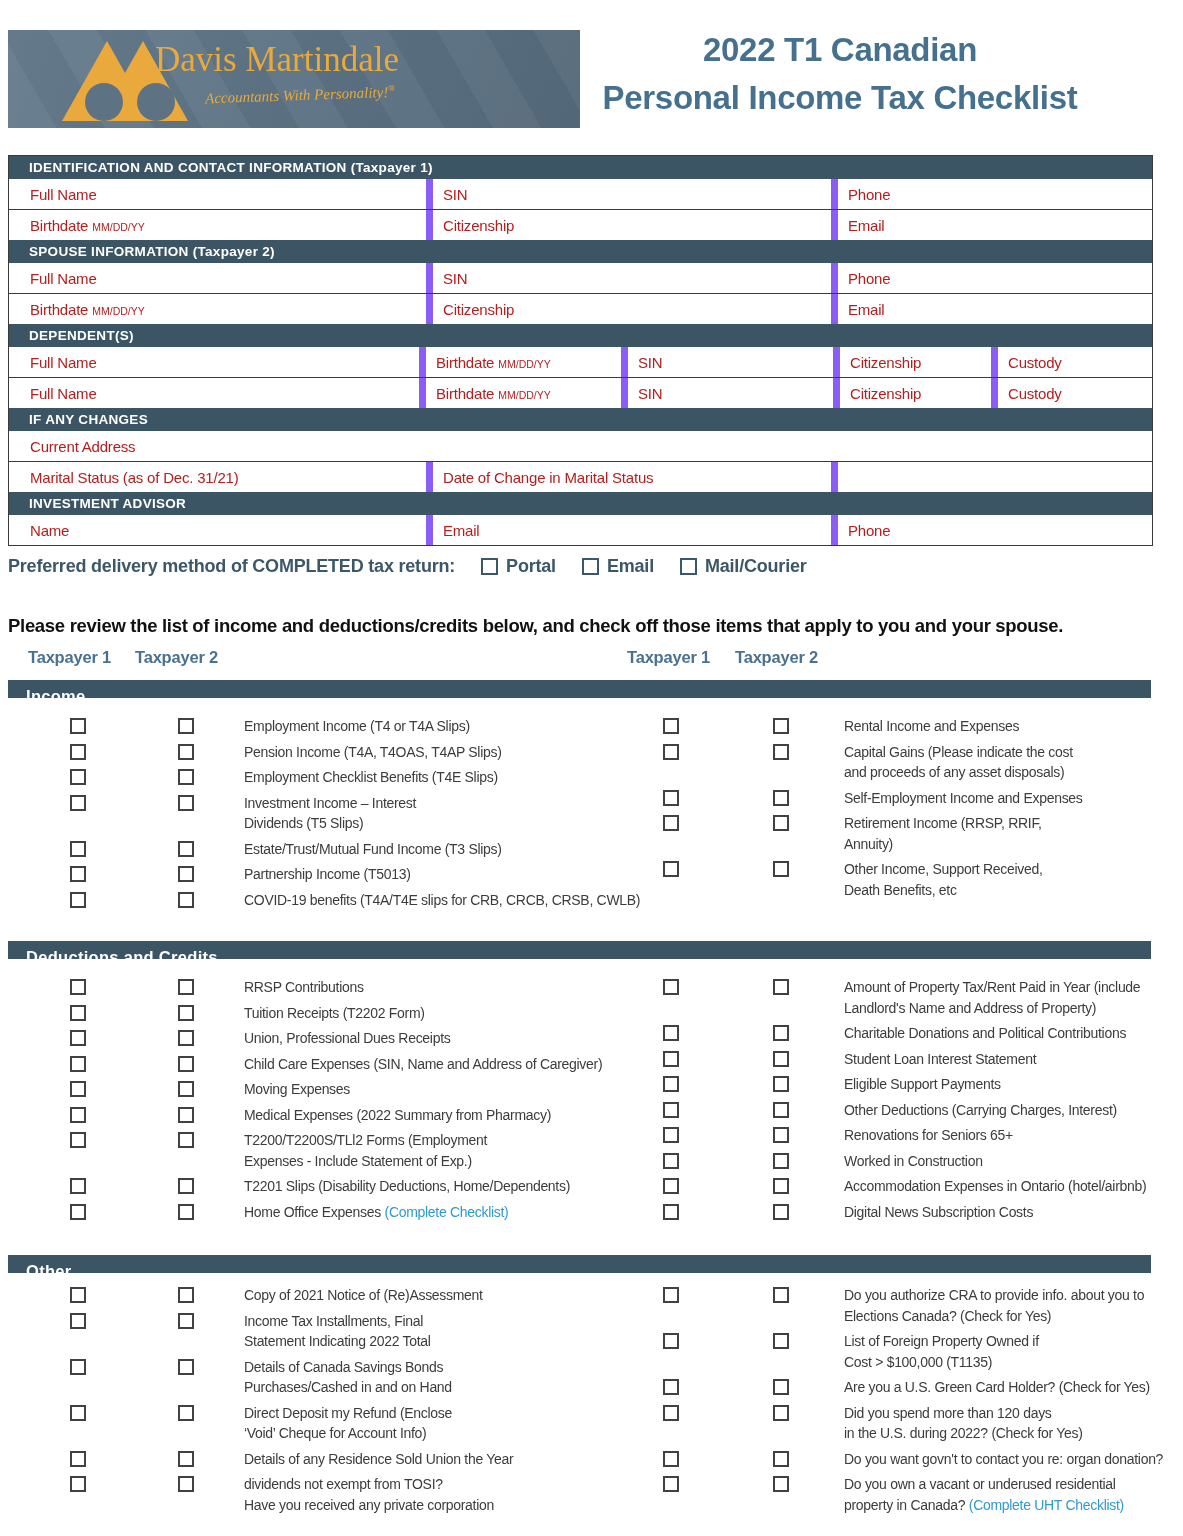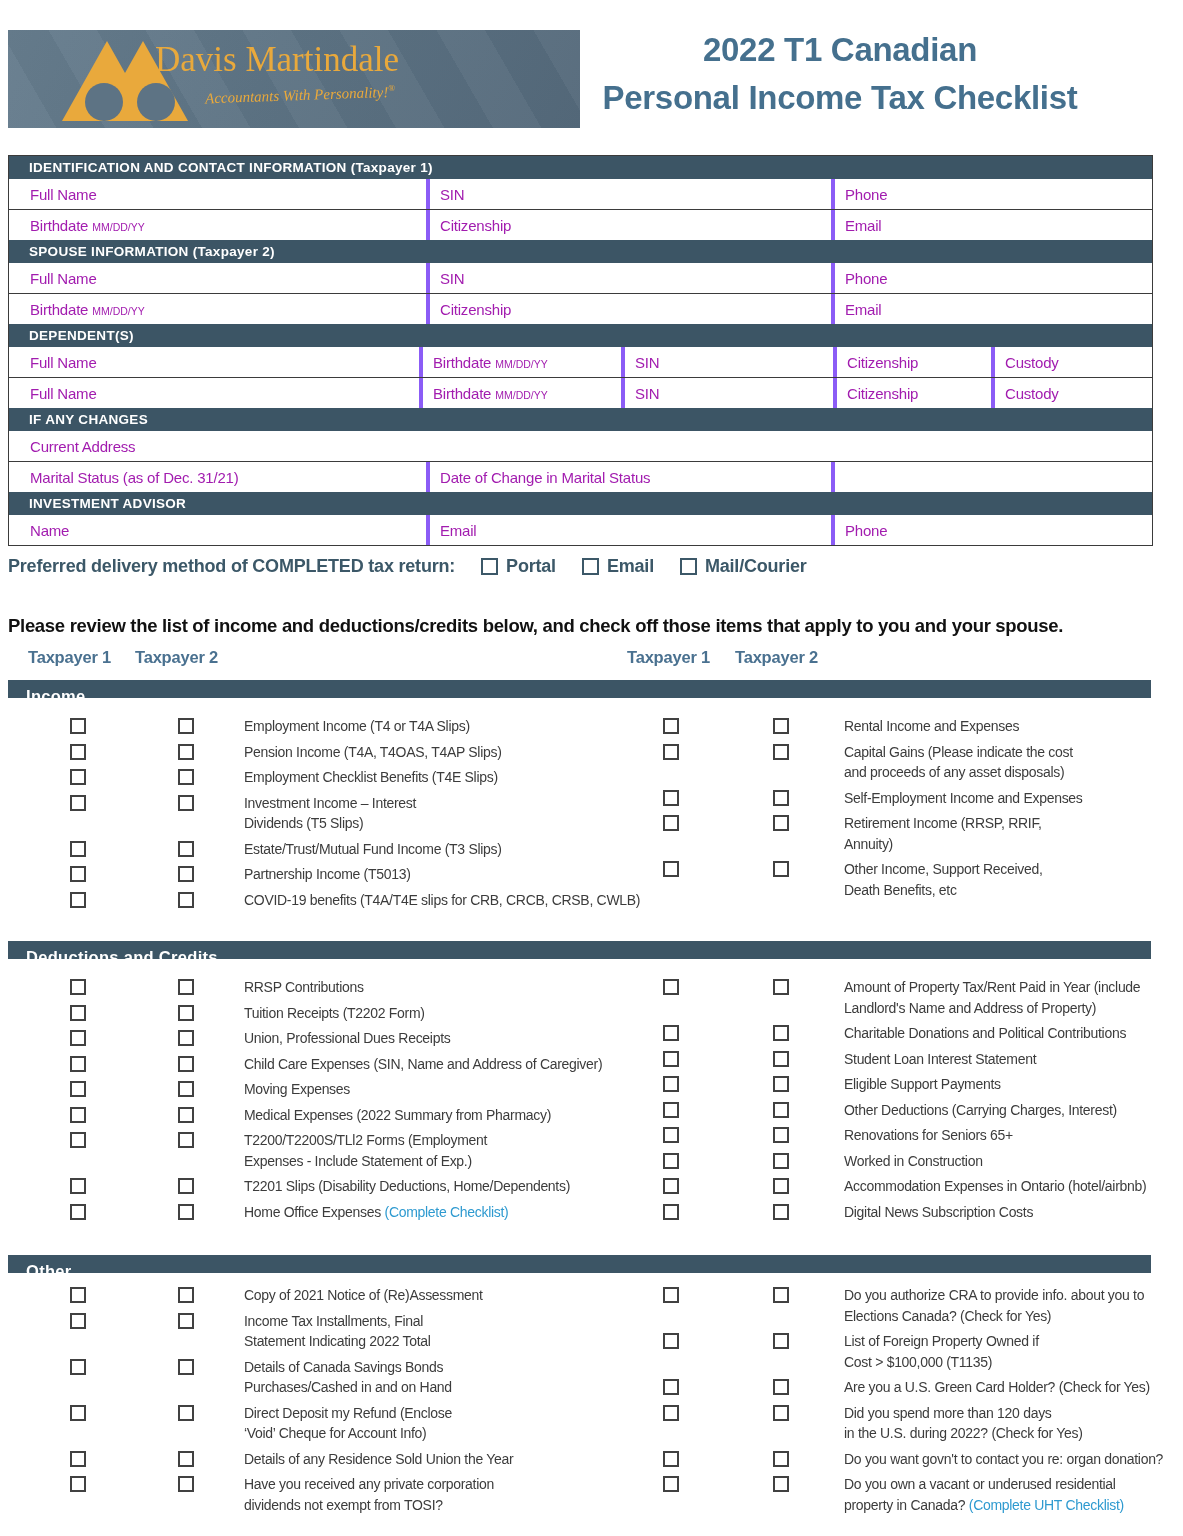--- a/index.html
+++ b/index.html
@@ -23,23 +23,23 @@
   
   #info-table{position:absolute;left:8px;top:155px;width:1143px;border:1px solid #3b3b3b;}
   .tbar{background:#3C5565;color:#fff;font-weight:bold;font-size:13.5px;
     padding:4px 16px 4px 20px;letter-spacing:0.3px;}
   .trow{display:grid;border-top:1px solid #3b3b3b;}
   .trow.first{border-top:none;}
   .cols3{grid-template-columns:417px 405px 321px;}
   .cols5{grid-template-columns:410px 202px 212px 158px 161px;}
   .cols1{grid-template-columns:1fr;}
   .tcell{height:30px;box-sizing:border-box;padding:7px 0 0 10px;font-size:15px;
-    letter-spacing:-0.2px;color:#a21caf;}
+    letter-spacing:-0.2px;color:#b91c1c;}
   .tcell:first-child{padding-left:21px;}
-  .tcell + .tcell{border-left:4px solid #8b5cf6;}
+  .tcell + .tcell{border-left:7px solid #8b5cf6;}
   .fmt{font-size:10.5px;letter-spacing:0;}
 
   
   #delivery{position:absolute;left:8px;top:556px;display:flex;align-items:center;
     color:#3C5868;font-weight:bold;font-size:18px;letter-spacing:-0.2px;white-space:nowrap;}
   .dl-opt{display:flex;align-items:center;margin-left:26px;}
   .dl-opt:first-of-type{margin-left:20px;}
   .dl-cb{display:inline-block;width:13px;height:13px;border:2px solid #3C5868;margin-right:8px;}
 
   
@@ -450,22 +450,22 @@
             <span class="cl-cb cb1"></span>
             <span class="cl-cb cb2"></span>
             <div class="cl-label">
               <div>Details of any Residence Sold Union the Year</div>
             </div>
           </div>
           <div class="cl-item">
             <span class="cl-cb cb1"></span>
             <span class="cl-cb cb2"></span>
             <div class="cl-label">
+              <div>dividends not exempt from TOSI?</div>
               <div>Have you received any private corporation</div>
-              <div>dividends not exempt from TOSI?</div>
             </div>
           </div>
         </div>
       <div class="cl-col right">
           <div class="cl-item">
             <span class="cl-cb cb1"></span>
             <span class="cl-cb cb2"></span>
             <div class="cl-label">
               <div>Do you authorize CRA to provide info. about you to</div>
               <div>Elections Canada? (Check for Yes)</div>

